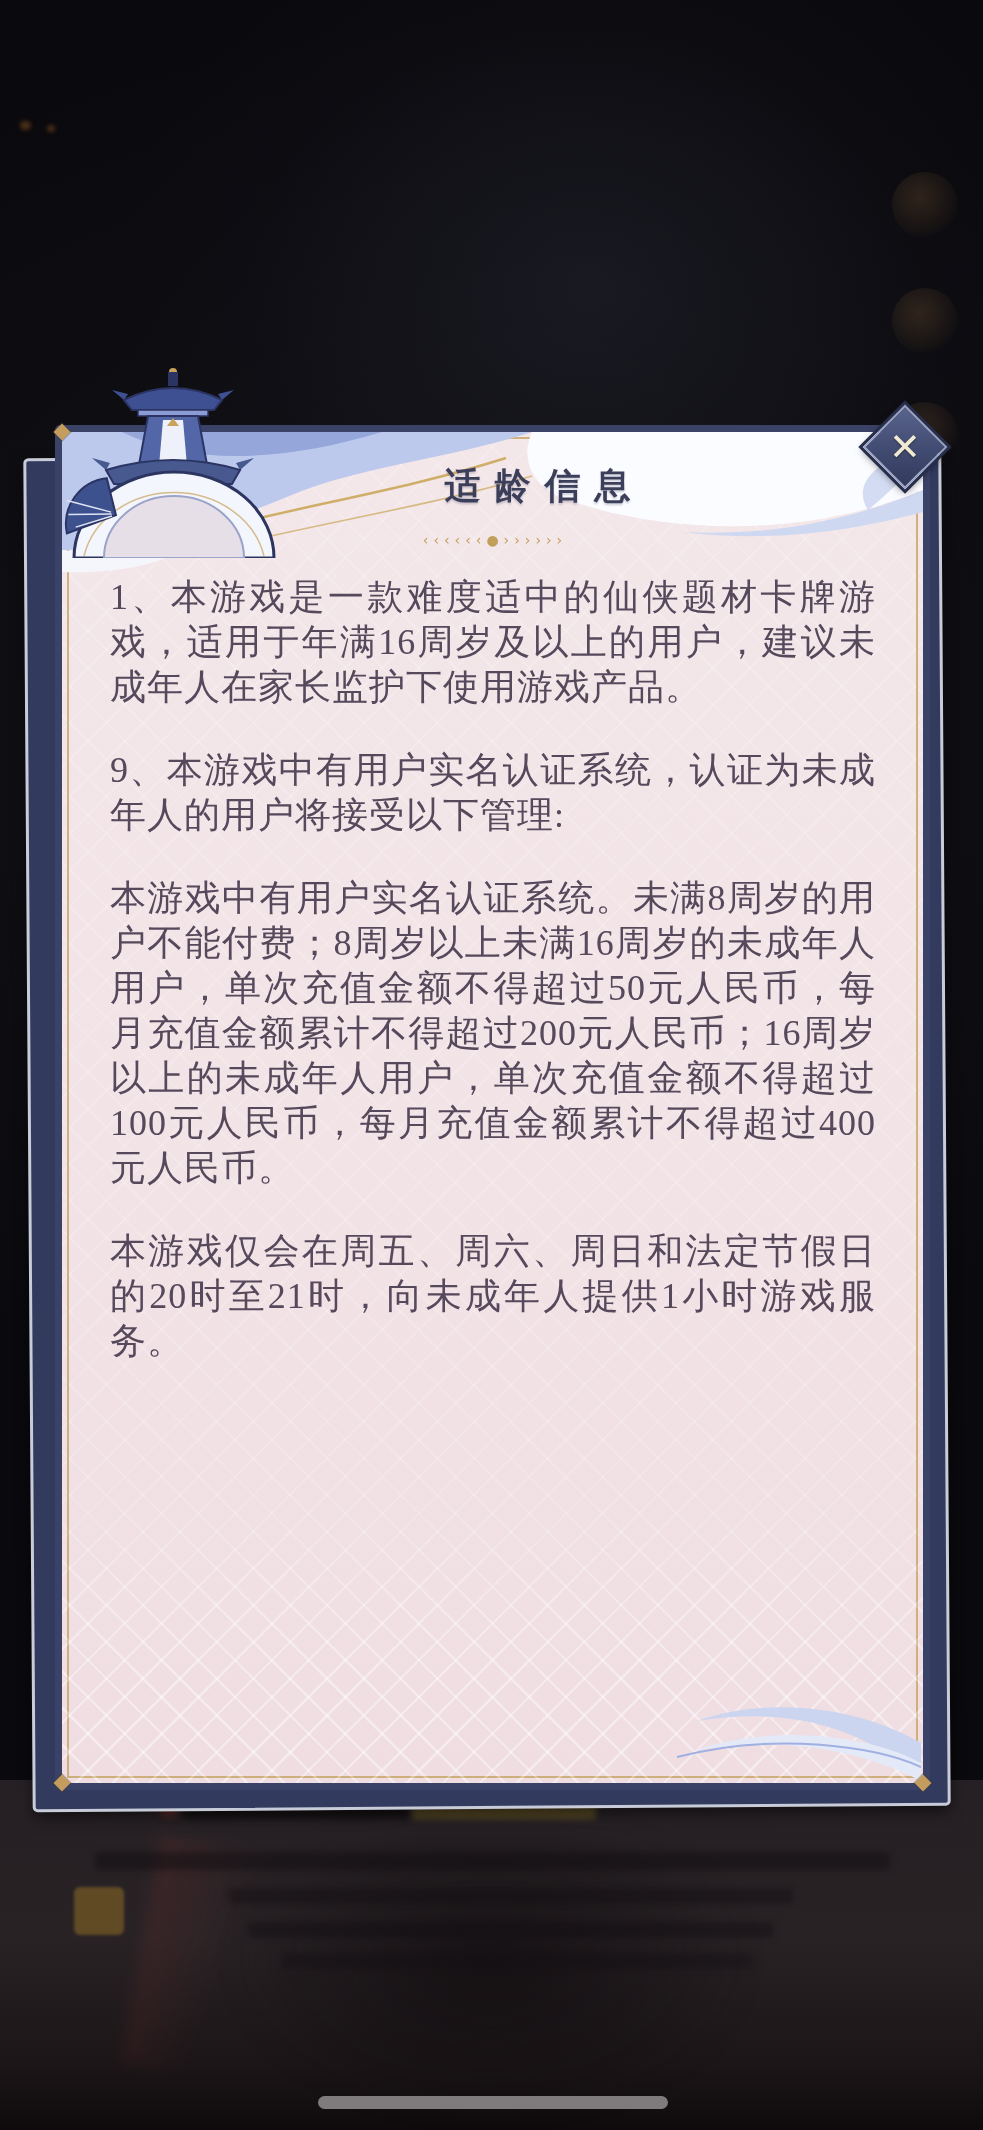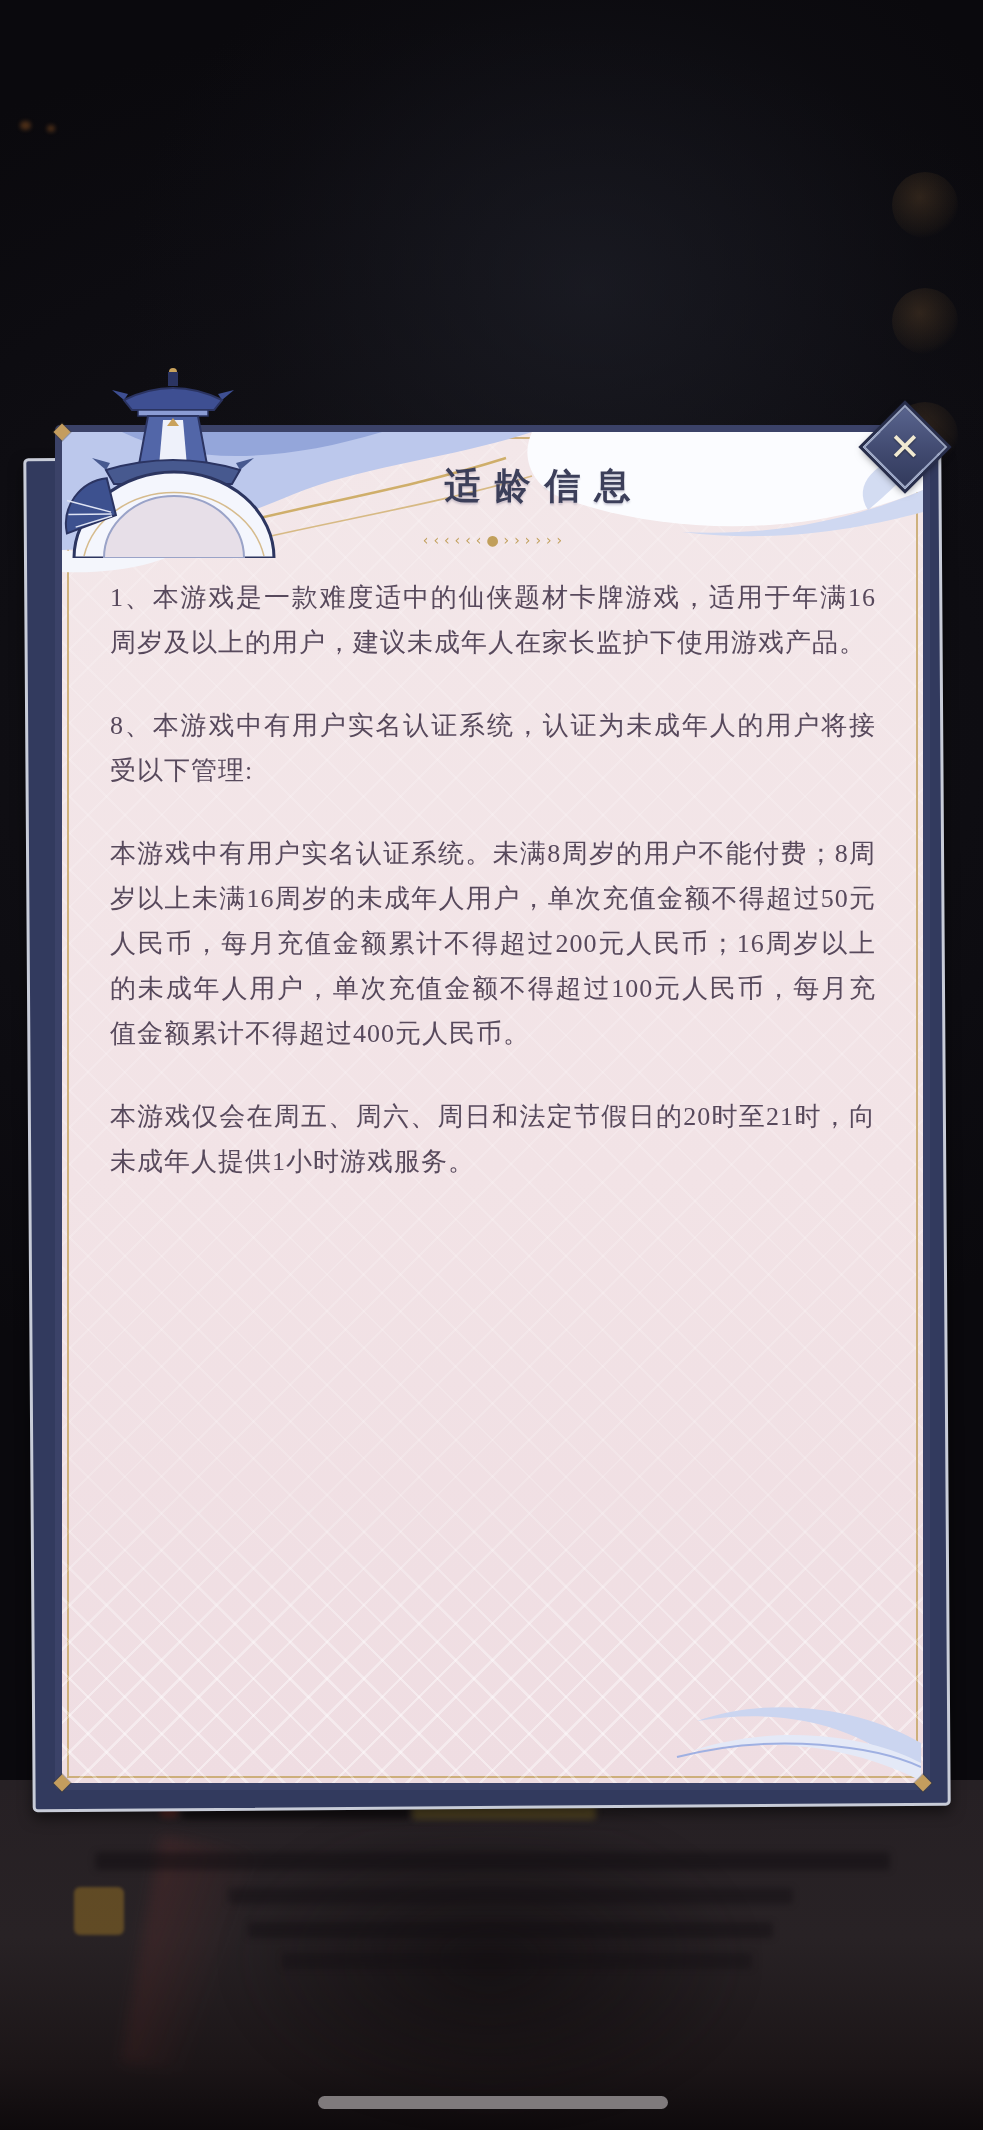--- a/index.html
+++ b/index.html
@@ -95,21 +95,21 @@
     z-index:3;
     margin-left:45px;
   }
   .title-ornament{
     position:absolute;left:0;top:100px;width:100%;text-align:center;
     font-size:14px;color:#c19f5b;letter-spacing:5px;text-indent:5px;
     font-family:"DejaVu Sans",sans-serif;z-index:3;
   }
   .body-text{
     position:absolute;left:48px;top:143px;width:766px;z-index:3;
-    color:#57495c;font-size:26px;line-height:45px;letter-spacing:1px;
+    color:#57495c;font-size:36px;line-height:45px;letter-spacing:1px;
     text-align:justify;
   }
   .body-text p{margin:0 0 38px 0;}
   .pagoda{position:absolute;left:46px;top:366px;width:255px;height:192px;z-index:5;pointer-events:none;}
   
   .close-btn{
     position:absolute;left:875px;top:417px;width:56px;height:56px;
     transform:rotate(45deg);cursor:pointer;z-index:6;
     background:linear-gradient(135deg,#59648e 0%,#414a70 55%,#323a5c 100%);
     border:2px solid #98a3c2;box-shadow:0 0 0 3px #272d4a, 2px 2px 8px rgba(0,0,0,.55);
@@ -168,21 +168,21 @@
 
   <div class="stud stud-tl"></div>
   <div class="stud stud-bl"></div>
   <div class="stud stud-br"></div>
 
   <div class="dialog-title">适龄信息</div>
   <div class="title-ornament">‹‹‹‹‹‹●››››››</div>
 
   <div class="body-text">
     <p>1、本游戏是一款难度适中的仙侠题材卡牌游戏，适用于年满16周岁及以上的用户，建议未成年人在家长监护下使用游戏产品。</p>
-    <p>8、本游戏中有用户实名认证系统，认证为未成年人的用户将接受以下管理:</p>
+    <p>9、本游戏中有用户实名认证系统，认证为未成年人的用户将接受以下管理:</p>
     <p>本游戏中有用户实名认证系统。未满8周岁的用户不能付费；8周岁以上未满16周岁的未成年人用户，单次充值金额不得超过50元人民币，每月充值金额累计不得超过200元人民币；16周岁以上的未成年人用户，单次充值金额不得超过100元人民币，每月充值金额累计不得超过400元人民币。</p>
     <p>本游戏仅会在周五、周六、周日和法定节假日的20时至21时，向未成年人提供1小时游戏服务。</p>
   </div>
 </div>
 
 <svg class="pagoda" viewBox="0 0 255 192">
   <circle cx="127" cy="6" r="4" fill="#c9a25c"></circle>
   <rect x="122" y="6" width="10" height="14" fill="#2b3462"></rect>
   <path d="M78 34 L66 24 L82 28 Z" fill="#3e4f92"></path>
   <path d="M176 34 L188 24 L172 28 Z" fill="#3e4f92"></path>

